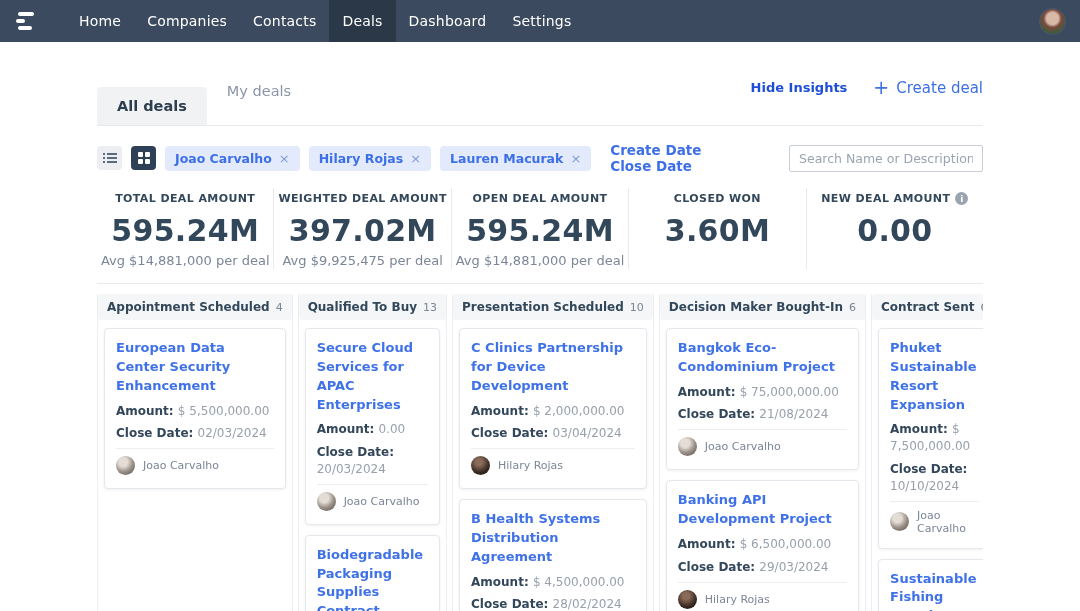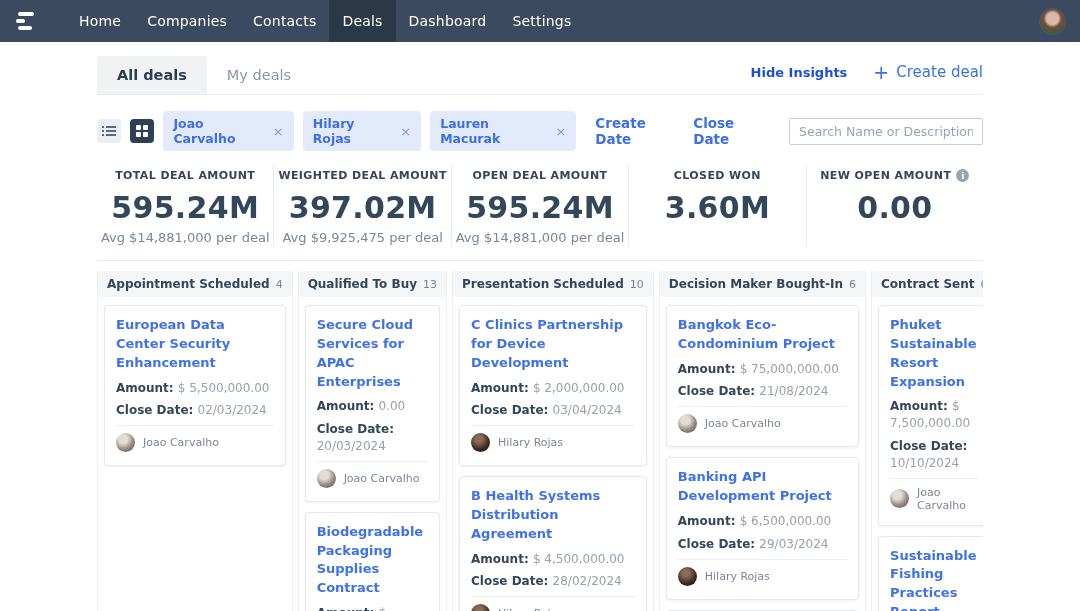--- a/index.html
+++ b/index.html
@@ -15,21 +15,21 @@
   .nav-items { display:flex; align-items:center; height:100%; }
   .nav-item { color:#fff; font-size:14px; padding:0 13px; height:42px; display:flex; align-items:center; cursor:pointer; letter-spacing:.2px;}
   .nav-item.active { background:#2b3848; }
   .topnav-right { margin-left:auto; }
   .user-avatar { width:27px; height:27px; border-radius:50%;
     background:radial-gradient(circle at 50% 38%, #d8b9a8 0 30%, #7a4a3c 45%, #3c5a3c 75%, #2d4630); cursor:pointer; border:1px solid #4a5a70;}
   
   .content { width:886px; margin:0 auto; }
   .tabs-row { display:flex; align-items:center; margin-top:14px; border-bottom:1px solid #e6e9ee; }
   .tab { font-size:14.5px; padding:11px 20px; cursor:pointer; border-radius:4px 4px 0 0; }
-  .tab.active { background:#f1f2f4; color:#2d3e50; font-weight:bold; }
+  .tab.active { background:#f1f2f4; color:#2d3e50; font-weight:bold;margin-top:31px; }
   .tab.inactive { color:#8a96a8; }
   .tabs-right { margin-left:auto; display:flex; align-items:center; gap:26px; padding-bottom:6px;}
   .hide-insights { color:#1d4ed8; font-size:13px; font-weight:bold; cursor:pointer; }
   .create-deal { color:#3d6fe6; font-size:15px; cursor:pointer; display:flex; align-items:center; gap:7px;}
   .create-deal .plus { font-size:19px; font-weight:400; line-height:1; }
   
   .filter-row { display:flex; align-items:center; margin-top:16px; gap:9px; }
   .view-btn { width:25px; height:24px; border-radius:4px; display:flex; align-items:center; justify-content:center; cursor:pointer; }
   .view-btn.list { background:#eceef1; color:#5b6b7e; }
   .view-btn.grid { background:#2e4056; color:#fff; }
@@ -150,21 +150,21 @@
   </div>
         <div class="chip">
     <span>Hilary Rojas</span>
     <span class="x">×</span>
   </div>
         <div class="chip">
     <span>Lauren Macurak</span>
     <span class="x">×</span>
   </div>
       </div>
-    <div style="display:flex;">
+    <div style="display:flex;flex-direction:column;">
         <span class="date-link">Create Date</span>
         <span class="date-link">Close Date</span>
       </div>
     <div class="search-wrap">
       <input class="search-input" type="text" placeholder="Search Name or Description" style="">
     </div>
   </div>
 
   <div class="stats-row">
       <div class="stat">
@@ -194,21 +194,21 @@
       <div class="stat">
     <div class="stat-label">
       <span>CLOSED WON</span>
 
     </div>
     <div class="stat-value">3.60M</div>
     <div class="stat-avg"></div>
   </div>
       <div class="stat has-info">
     <div class="stat-label">
-      <span>NEW OPEN AMOUNT</span>
+      <span>NEW DEAL AMOUNT</span>
       <span class="info-icon">i</span>
     </div>
     <div class="stat-value">0.00</div>
   </div>
     </div>
 
   <div class="board">
       <div class="column">
     <div class="col-header">
       <span class="col-name">Appointment Scheduled</span>

